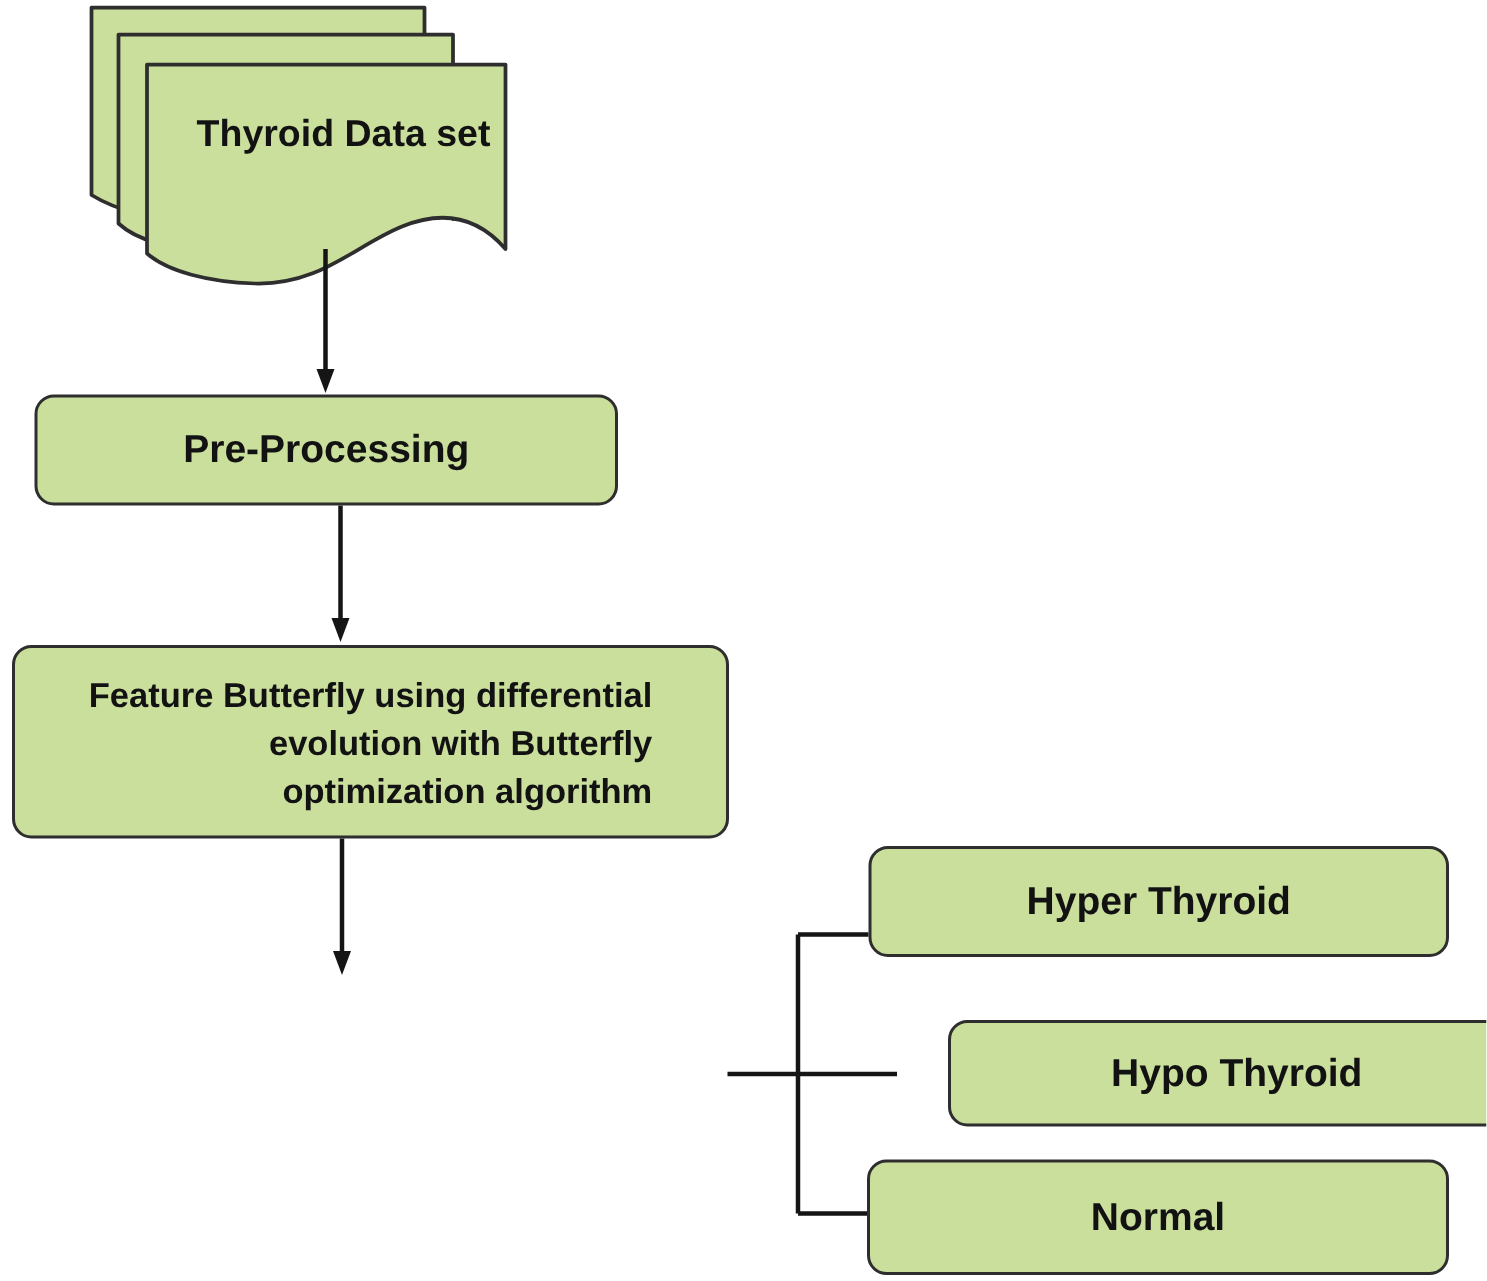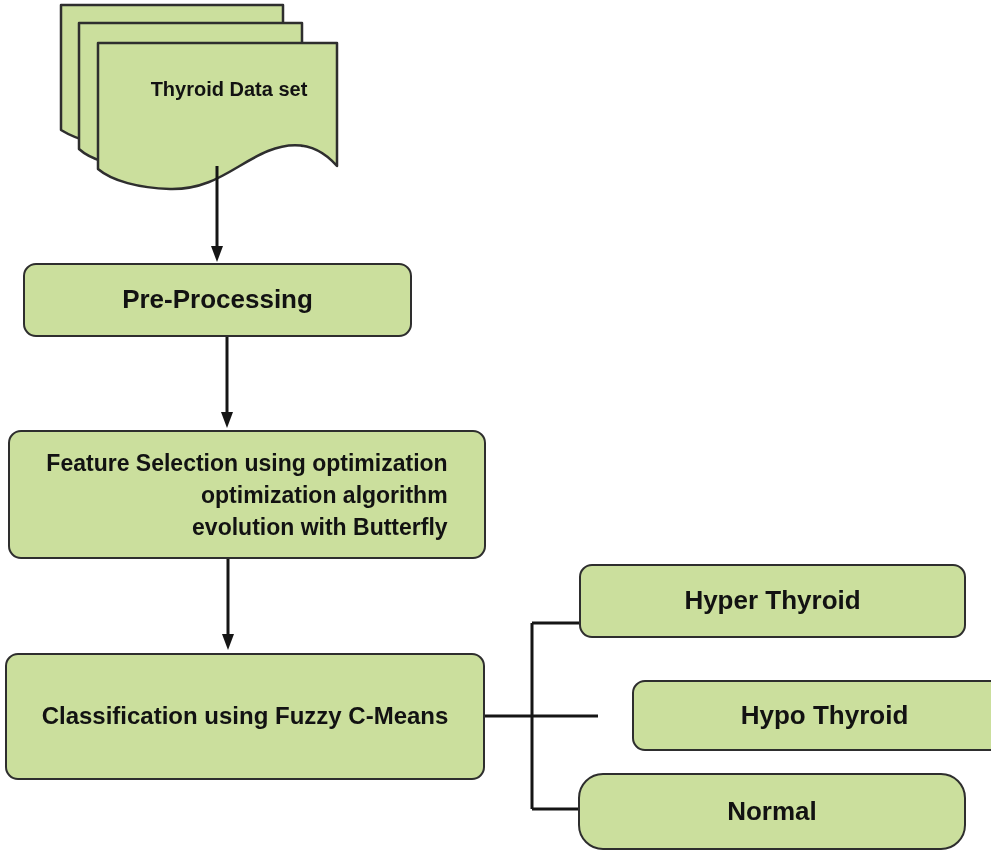--- a/index.html
+++ b/index.html
@@ -52,33 +52,33 @@
     font-weight: bold;
     font-size: 26px;
     line-height: 1.2;
   }
   .node-preprocessing   { left: 23px;  top: 263px; width: 389px; height: 74px; }
   .node-feature         { left: 8px;   top: 430px; width: 478px; height: 129px; font-size: 23px; }
   .node-feature .fline  { line-height: 32px; white-space: nowrap; }
   .node-classification  { left: 5px;   top: 653px; width: 480px; height: 127px; font-size: 24px; }
   .node-hyper           { left: 579px; top: 564px; width: 387px; height: 74px; }
   .node-hypo            { left: 632px; top: 680px; width: 385px; height: 71px; }
-  .node-normal          { left: 578px; top: 773px; width: 388px; height: 77px; border-radius: 25px; }
+  .node-normal          { left: 578px; top: 773px; width: 388px; height: 77px; }
 
   .doc-label {
     position: absolute;
     left: 98px; top: 58px;
     width: 262px; height: 62px;
     display: flex;
     align-items: center;
     justify-content: center;
     text-align: right;
     color: var(--text-color);
     font-weight: bold;
-    font-size: 20px;
+    font-size: 25px;
   }
 </style>
 </head>
 <body>
 
 <div class="canvas">
 
   <svg class="layer" viewBox="0 0 991 854" aria-hidden="true">
     <defs>
       <marker id="arrowhead" markerWidth="20" markerHeight="16" refX="3" refY="6" orient="auto" markerUnits="userSpaceOnUse">
@@ -100,29 +100,26 @@
   </svg>
 
   <div class="doc-label">Thyroid Data set</div>
 
   <div class="node node-preprocessing">
     <span>Pre-Processing</span>
   </div>
 
   <div class="node node-feature">
     <div>
-      <div class="fline">Feature Selection using optimization</div>
+      <div class="fline">Feature Butterfly using differential</div>
+      <div class="fline">evolution with Butterfly</div>
       <div class="fline">optimization algorithm</div>
-      <div class="fline">evolution with Butterfly</div>
     </div>
   </div>
 
-  <div class="node node-classification">
-    <span>Classification using Fuzzy C-Means</span>
-  </div>
 
   <div class="node node-hyper">
     <span>Hyper Thyroid</span>
   </div>
 
   <div class="node node-hypo">
     <span>Hypo Thyroid</span>
   </div>
 
   <div class="node node-normal">

